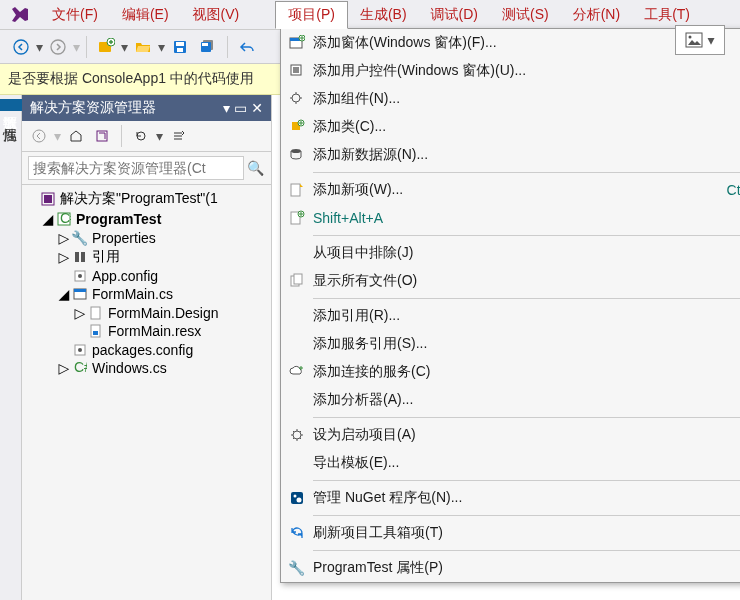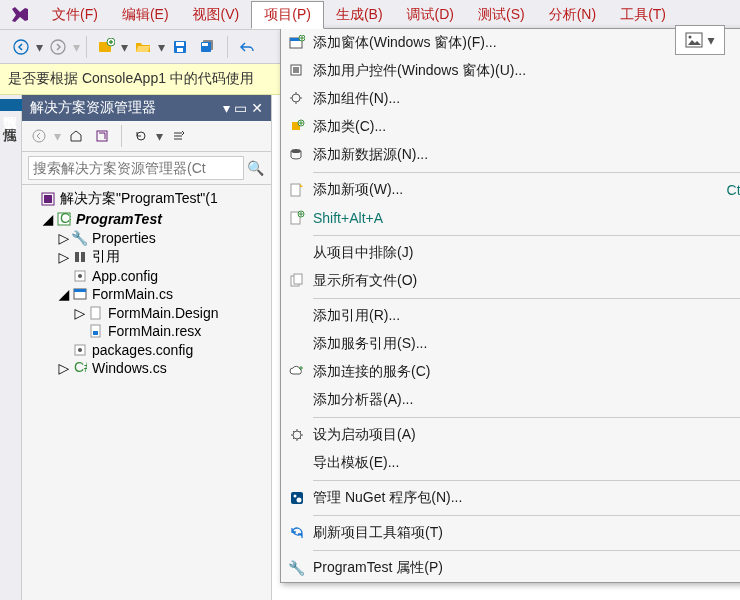--- a/index.html
+++ b/index.html
@@ -1,20 +1,20 @@
 <!DOCTYPE html>
 <html><head>
 <meta charset="utf-8">
 <style>
   * { margin: 0; padding: 0; box-sizing: border-box; font-family: "Microsoft YaHei", "Segoe UI", sans-serif; font-size: 14px; }
   body { width: 740px; height: 600px; background: #fff; overflow: hidden; position: relative; }
   .menubar { display: flex; align-items: center; height: 30px; background: #eeeef2; border-bottom: 1px solid #ccc; padding-left: 6px; }
   .vs-logo { width: 20px; height: 20px; margin: 0 10px 0 4px; }
   .menu-item { padding: 4px 12px; color: #b91c1c; cursor: default; }
-  .menu-item.active { background: #fff; border: 1px solid #999; border-bottom: 1px solid #fff; position: relative; z-index: 60; }
+  .menu-item.active { background: #fff; border: 1px solid #999; border-bottom: 1px solid #fff; position: relative; z-index: 60; margin-left: 24px; }
   .toolbar { display: flex; align-items: center; height: 34px; background: #eeeef2; padding-left: 8px; gap: 2px; border-bottom: 1px solid #ccc; }
   .tb-btn { width: 26px; height: 26px; display:flex; align-items:center; justify-content:center; }
   .tb-sep { width:1px; height:22px; background:#ccc; margin:0 4px; }
   .info-bar { background:#ffffcc; border-bottom:1px solid #e0e0a0; padding:6px 8px; color:#333; white-space:nowrap; overflow:hidden; }
   .workarea { display:flex; height: calc(600px - 30px - 34px - 30px); }
   .left-tabs { width:22px; background:#eeeef2; border-right:1px solid #ccc; display:flex; flex-direction:column; align-items:center; padding-top:4px; }
   .lt-tab { writing-mode: vertical-rl; padding:6px 2px; color:#333; }
   .lt-tab.active { background:#0e639c; color:#fff; }
   .sln { width:250px; background:#f5f5f5; border-right:1px solid #ccc; display:flex; flex-direction:column; }
   .sln-title { background:#4d6082; color:#fff; padding:4px 8px; display:flex; align-items:center; justify-content:space-between;gap:28px; }
@@ -23,21 +23,21 @@
   .sln-tools .tb-btn { width:22px; height:22px; }
   .sln-search { display:flex; align-items:center; padding:4px 6px; border-bottom:1px solid #ccc; }
   .sln-search input { flex:1; border:1px solid #ccc; padding:3px 4px; color:#0369a1; }
   .tree { flex:1; overflow:auto; padding:4px 2px; }
   .tree ul { list-style:none; padding-left:16px; }
   .tree > ul { padding-left:2px; }
   .tree li { padding:1px 0; white-space:nowrap; display:flex; align-items:center; }
   .tree li > ul { width:100%; }
   .tw { display:inline-flex; width:12px; height:12px; margin-right:2px; align-items:center; justify-content:center; }
   .icon-sm { width:16px; height:16px; margin-right:4px; display:inline-flex; align-items:center; justify-content:center; }
-  .bold { font-weight:bold;font-style:italic; }
+  .bold { font-weight:bold; }
   .context-menu { position:absolute; top:28px; left:280px; width:535px; background:#f6f6f6; border:1px solid #999; box-shadow:2px 2px 6px rgba(0,0,0,0.3); z-index:50; }
   .cm-row { display:flex; align-items:center; height:28px; padding-right:12px; cursor:default; }
   .cm-iconcol { width:32px; display:flex; align-items:center; justify-content:center; }
   .cm-label { flex:1; color:#1b1b1b; }
   .cm-short { color:#0f766e; }
   .cm-sep { height:1px; background:#ccc; margin:3px 8px 3px 32px; }
   .float-box { position:absolute; top:25px; right:15px; width:50px; height:30px; border:1px solid #999; background:#fff; display:flex; align-items:center; justify-content:center; gap:4px; z-index:100; }
   svg { display:block; }
 </style>
 </head>

